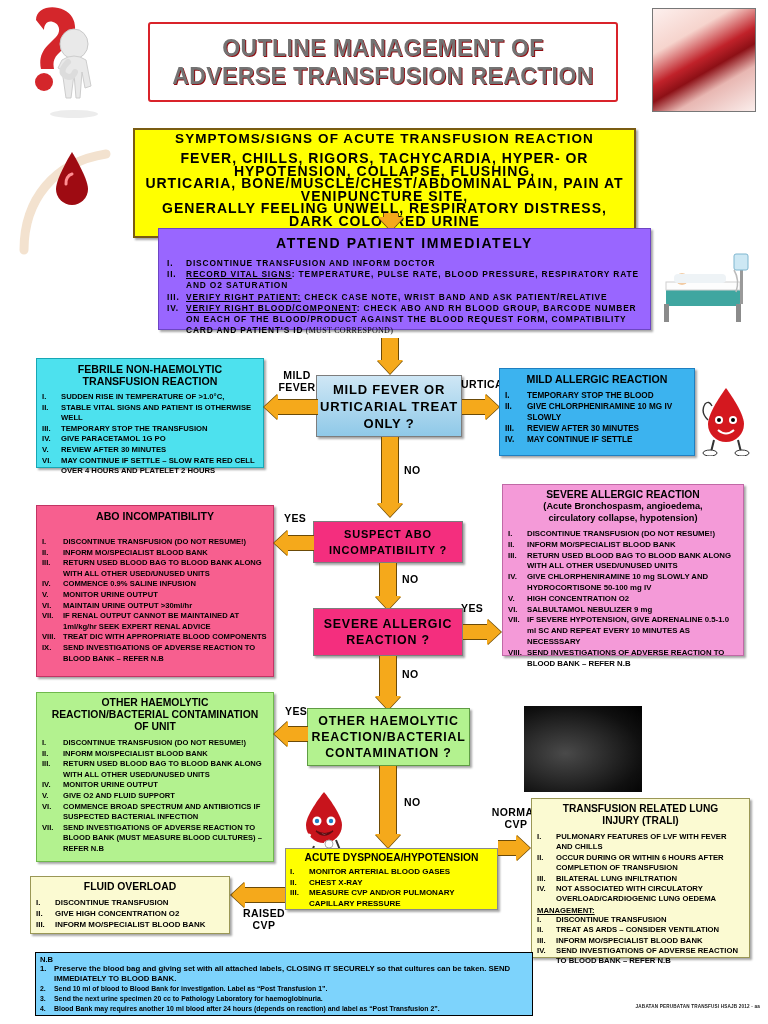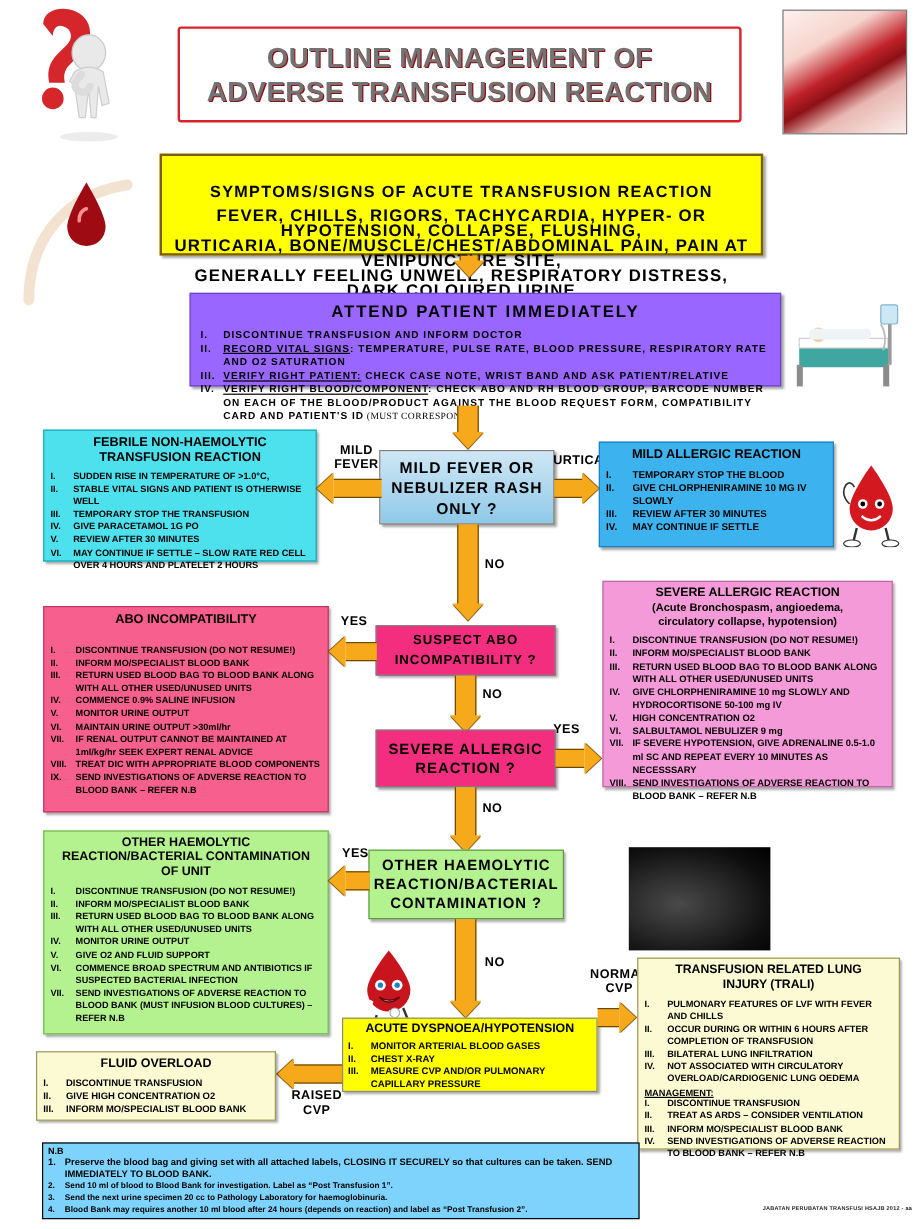--- a/index.html
+++ b/index.html
@@ -22,28 +22,28 @@
 
   
   .box{border:1px solid #8a8a8a;box-shadow:2px 2px 2px rgba(0,0,0,.35);}
   .bx-title{font-weight:bold;text-align:center;}
   ol.rn{list-style:none;margin:0;padding:0;}
   ol.rn li{display:flex;align-items:flex-start;}
   ol.rn li .num{display:inline-block;flex:0 0 auto;text-align:left;}
   ol.rn li .txt{flex:1 1 auto;}
 
   
-  #symptoms{left:133px;top:128px;width:503px;height:85px;background:#ffff00;
-            border:2px solid #7a5c12;padding:22px 6px 0 6px;}
+  #symptoms{left:133px;top:128px;width:503px;height:110px;background:#ffff00;
+            border:2px solid #7a5c12;padding:1px 6px 0 6px;}
   #symptoms .bx-title{font-size:13.5px;letter-spacing:1.1px;margin-bottom:6px;}
   #symptoms .body{font-size:14px;font-weight:bold;letter-spacing:1.0px;
                   text-align:center;line-height:12.5px;}
 
   
-  #attend{left:158px;top:244px;width:493px;height:78px;background:#9966ff;
+  #attend{left:158px;top:228px;width:493px;height:102px;background:#9966ff;
           border:1px solid #6d45c4;padding:6px 8px 0 8px;}
   #attend .bx-title{font-size:14px;letter-spacing:1.6px;margin-bottom:7px;}
   #attend ol.rn{font-size:8.4px;font-weight:bold;letter-spacing:.85px;line-height:11.2px;}
   #attend ol.rn li .num{width:19px;}
   .udl{text-decoration:underline;}
   .smallcaps{font-family:"Liberation Serif",serif;font-size:8px;letter-spacing:.3px;font-weight:normal;}
 
   
   .panel{padding:4px 5px 3px 5px;}
   .panel .bx-title{line-height:12px;}
@@ -246,21 +246,21 @@
       </li>
       <li>
         <span class="num">VI.</span>
         <span class="txt">MAY CONTINUE IF SETTLE – SLOW RATE RED CELL OVER 4 HOURS AND PLATELET 2 HOURS</span>
       </li>
     </ol>
 </div>
 
 <div class="abs box node" id="q-mild">
   <div>MILD FEVER OR</div>
-  <div>NEBULIZER RASH</div>
+  <div>URTICARIAL TREAT</div>
   <div>ONLY ?</div>
 </div>
 
 <div class="abs hshaft" style="left:278px;top:399px;width:40px;height:16px;"></div>
 <div class="abs hheadL" style="left:264px;top:394px;"></div>
 <div class="abs lbl" style="left:274px;top:369px;width:46px;text-align:center;">
   <div>MILD</div>
     <div>FEVER</div>
 </div>
 
@@ -443,21 +443,21 @@
       <li>
         <span class="num">V.</span>
         <span class="txt">GIVE O2 AND FLUID SUPPORT</span>
       </li>
       <li>
         <span class="num">VI.</span>
         <span class="txt">COMMENCE BROAD SPECTRUM AND ANTIBIOTICS IF SUSPECTED BACTERIAL INFECTION</span>
       </li>
       <li>
         <span class="num">VII.</span>
-        <span class="txt">SEND INVESTIGATIONS OF ADVERSE REACTION TO BLOOD BANK (MUST INFUSION BLOOD CULTURES) – REFER N.B</span>
+        <span class="txt">SEND INVESTIGATIONS OF ADVERSE REACTION TO BLOOD BANK (MUST MEASURE BLOOD CULTURES) – REFER N.B</span>
       </li>
     </ol>
 </div>
 
 <div class="abs box node" id="q-other">
   <div>OTHER HAEMOLYTIC</div>
   <div>REACTION/BACTERIAL</div>
   <div>CONTAMINATION ?</div>
 </div>
 

